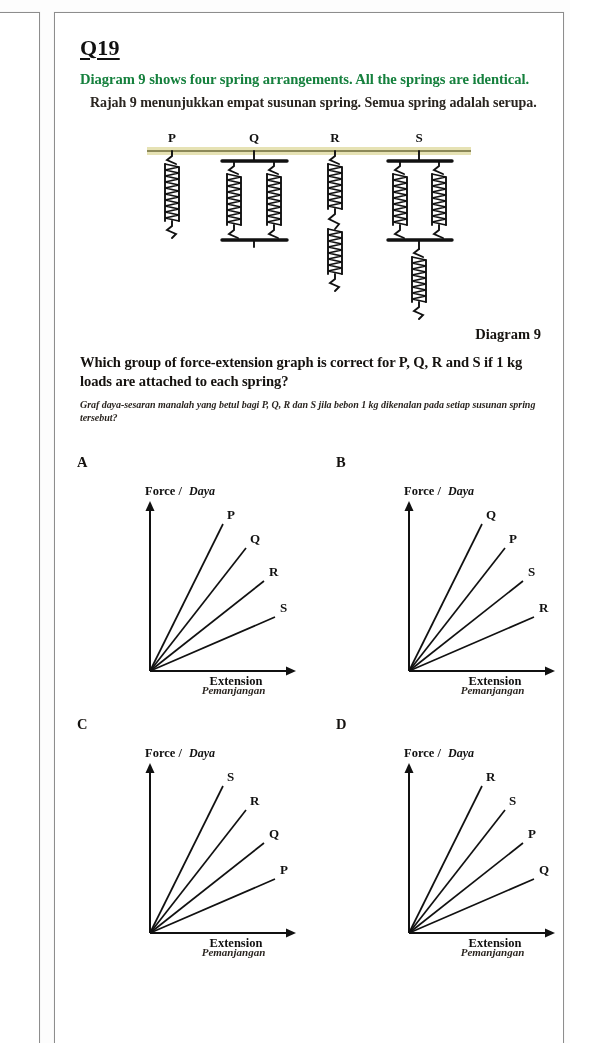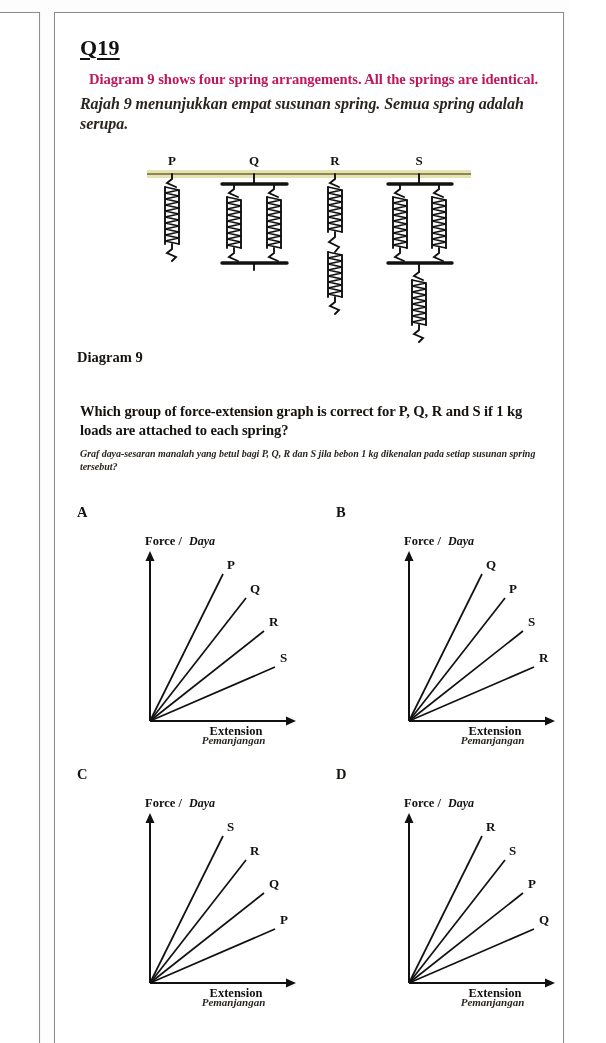--- a/index.html
+++ b/index.html
@@ -39,52 +39,51 @@
     font-weight: bold;
     letter-spacing: 0.2px;
     text-decoration: underline;
     text-underline-offset: 3px;
     margin: 8px 0 9px 3px;
     color: #111;
   }
   .q-stem-en {
     font-size: 14.6px;
     font-weight: bold;
-    color: #be185d;
+    color: #15803d;
     line-height: 1.28;
-    margin-left: 12px;
+    margin-left: 3px;
     letter-spacing: -0.05px;
   }
   .q-stem-ms {
-    font-size: 16px;
-    font-style: italic;
+    font-size: 14px;
     font-weight: bold;
     color: #2a2520;
     line-height: 1.3;
-    margin: 5px 0 0 3px;
+    margin: 5px 0 0 13px;
     letter-spacing: -0.05px;
   }
 
   
   .spring-fig { margin: 18px 0 0 0; position: relative; }
   .spring-svg { display: block; margin: 0 auto; }
   .fig-caption {
-    text-align: left;
+    text-align: right;
     font-size: 14.5px;
     font-weight: bold;
     color: #15120f;
     margin-top: 6px;
   }
 
   .q-ask-en {
     font-size: 14.6px;
     font-weight: bold;
     color: #15120f;
     line-height: 1.3;
-    margin: 36px 0 0 3px;
+    margin: 10px 0 0 3px;
     letter-spacing: -0.1px;
   }
   .q-ask-ms {
     font-size: 10px;
     font-style: italic;
     font-weight: bold;
     color: #2a2520;
     line-height: 1.32;
     margin: 7px 0 0 3px;
     letter-spacing: -0.05px;

